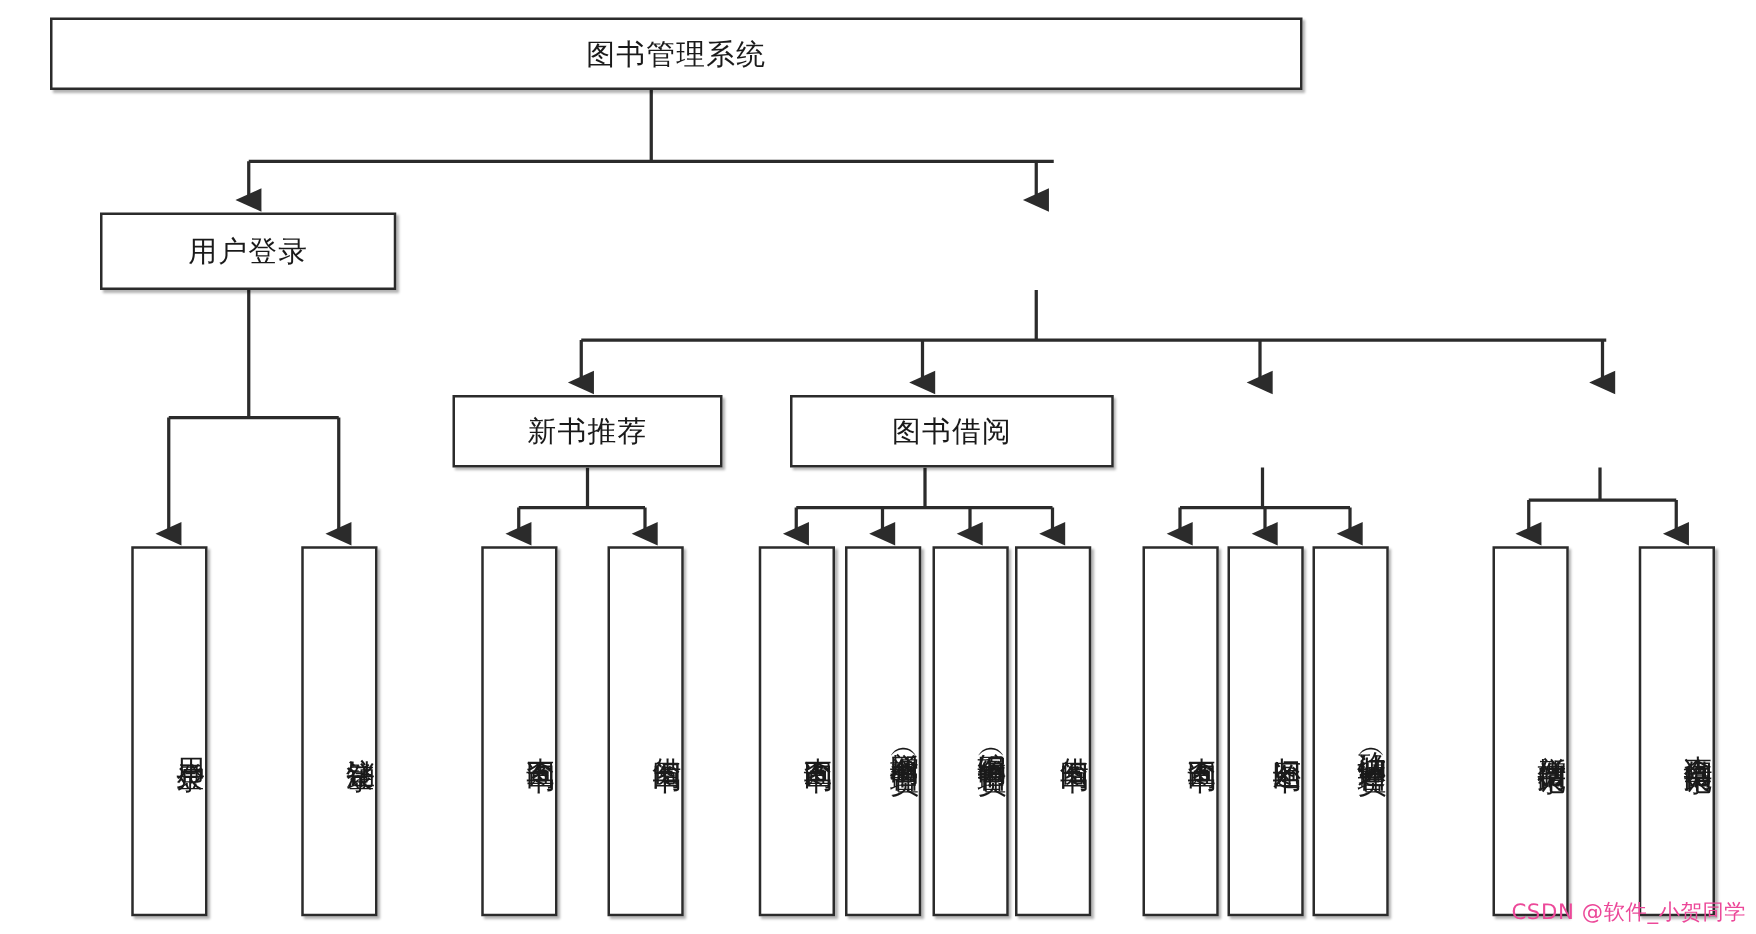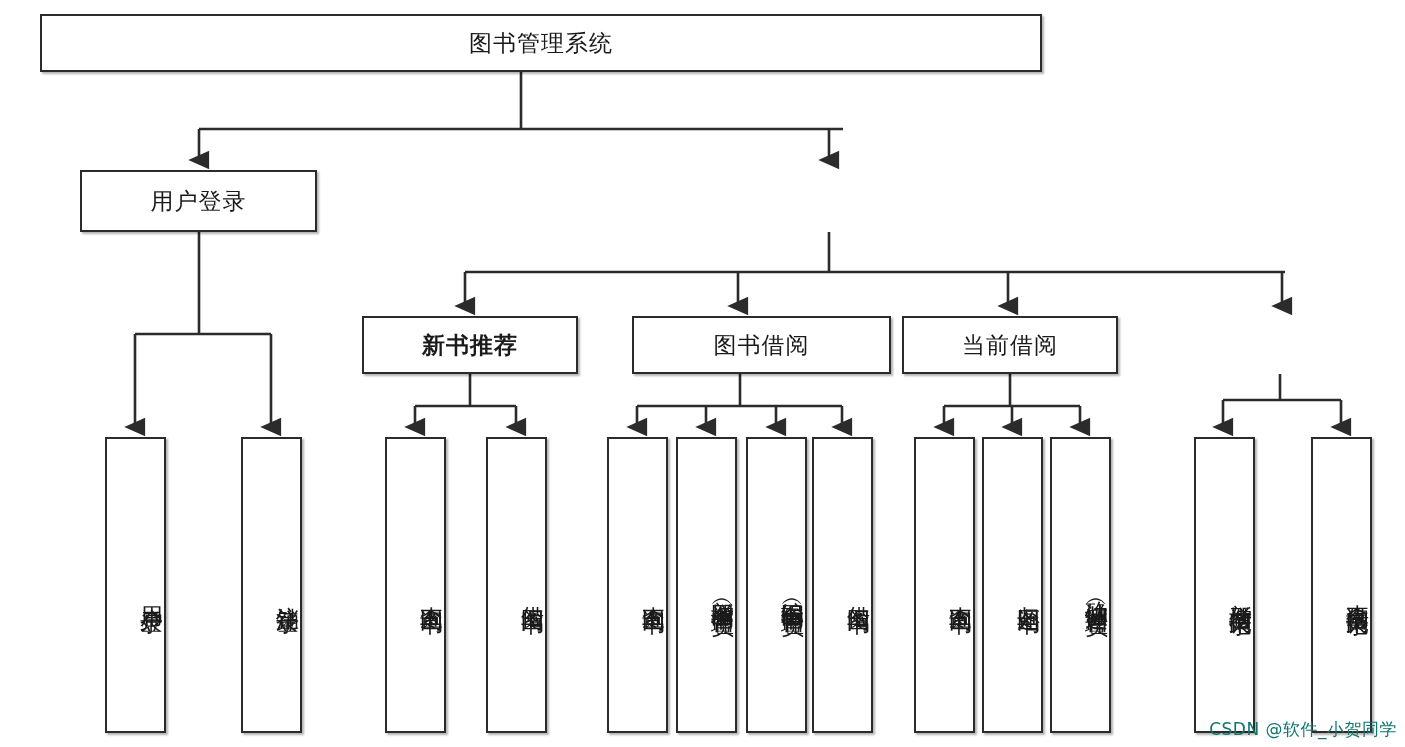--- a/index.html
+++ b/index.html
@@ -53,21 +53,21 @@
     writing-mode: vertical-rl;
     text-orientation: upright;
     display: block;
     white-space: nowrap;
   }
   #watermark {
     position: absolute;
     right: 8px;
     bottom: 6px;
     font-size: 17px;
-    color: #0f766e;
+    color: #ec4899;
     letter-spacing: 0.5px;
     white-space: nowrap;
     pointer-events: none;
   }
 </style>
 </head>
 <body>
 
 <div id="canvas">
 
@@ -122,28 +122,25 @@
   </svg>
 
   <div class="node horiz" style="left:20px; top:14px; width:1002px; height:58px;margin-left:20px;">
     <span>图书管理系统</span>
   </div>
 
   <div class="node horiz" style="left:80px; top:170px; width:237px; height:62px;">
     <span>用户登录</span>
   </div>
 
-  <div class="node horiz" style="left:362px; top:316px; width:216px; height:58px;font-weight:bold;">
+  <div class="node horiz" style="left:362px; top:316px; width:216px; height:58px;">
     <span>新书推荐</span>
   </div>
   <div class="node horiz" style="left:632px; top:316px; width:259px; height:58px;">
     <span>图书借阅</span>
-  </div>
-  <div class="node horiz" style="left:902px; top:316px; width:216px; height:58px;">
-    <span>当前借阅</span>
   </div>
 
   <div class="node vert" style="left:105px; top:437px; width:61px; height:296px;">
     <span>用户登录</span>
   </div>
   <div class="node vert" style="left:241px; top:437px; width:61px; height:296px;">
     <span>注销登录</span>
   </div>
 
   <div class="node vert" style="left:385px; top:437px; width:61px; height:296px;">

